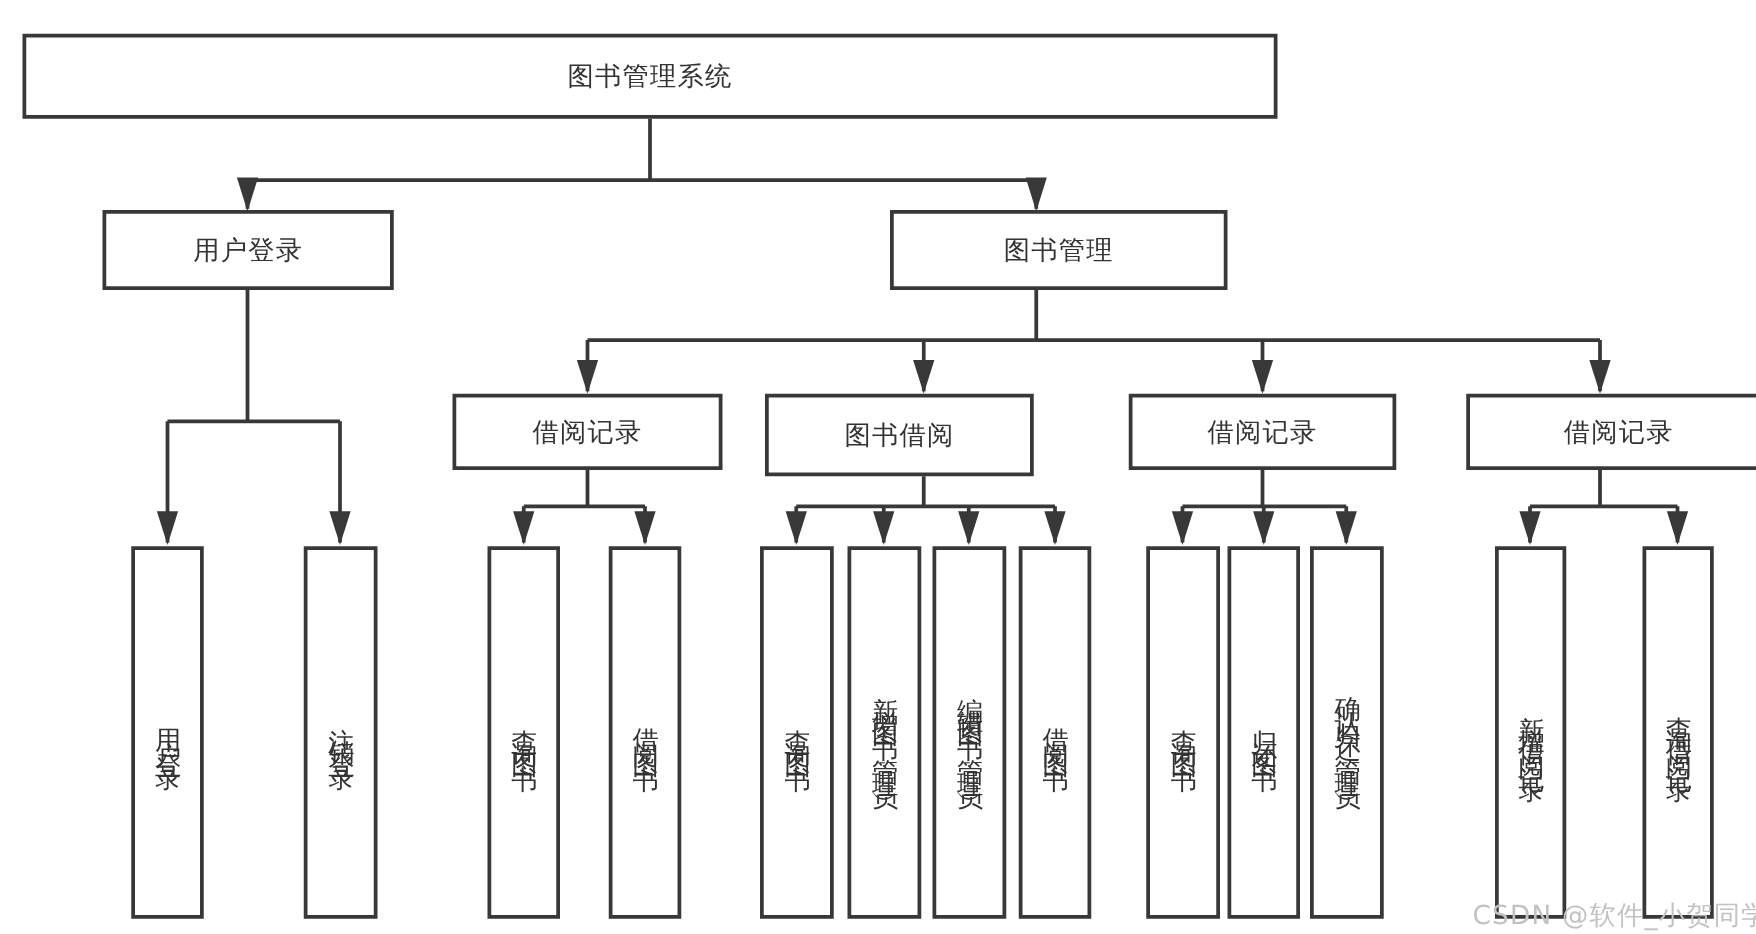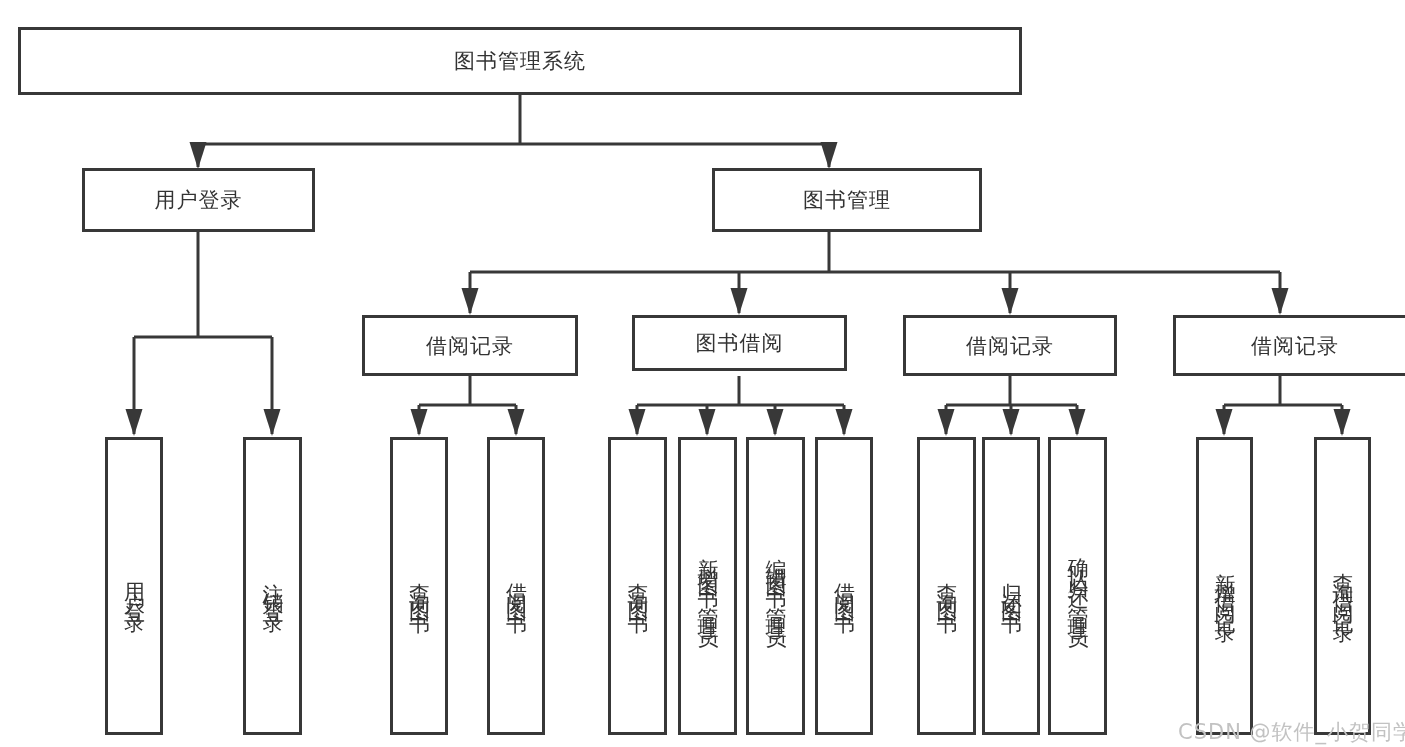--- a/index.html
+++ b/index.html
@@ -92,21 +92,21 @@
   <div class="box" style="left:82px; top:168px; width:233px; height:64px;">
     <span class="h-label">用户登录</span>
   </div>
   <div class="box" style="left:712px; top:168px; width:270px; height:64px;">
     <span class="h-label">图书管理</span>
   </div>
 
   <div class="box" style="left:362px; top:315px; width:216px; height:61px;">
     <span class="h-label">借阅记录</span>
   </div>
-  <div class="box" style="left:632px; top:315px; width:215px; height:56px;">
+  <div class="box" style="left:612px; top:315px; width:215px; height:66px;">
     <span class="h-label">图书借阅</span>
   </div>
   <div class="box" style="left:903px; top:315px; width:214px; height:61px;">
     <span class="h-label">借阅记录</span>
   </div>
   <div class="box" style="left:1173px; top:315px; width:244px; height:61px;">
     <span class="h-label">借阅记录</span>
   </div>
 
   <div class="box leaf" style="left:105px; top:437px; width:58px; height:298px;">

